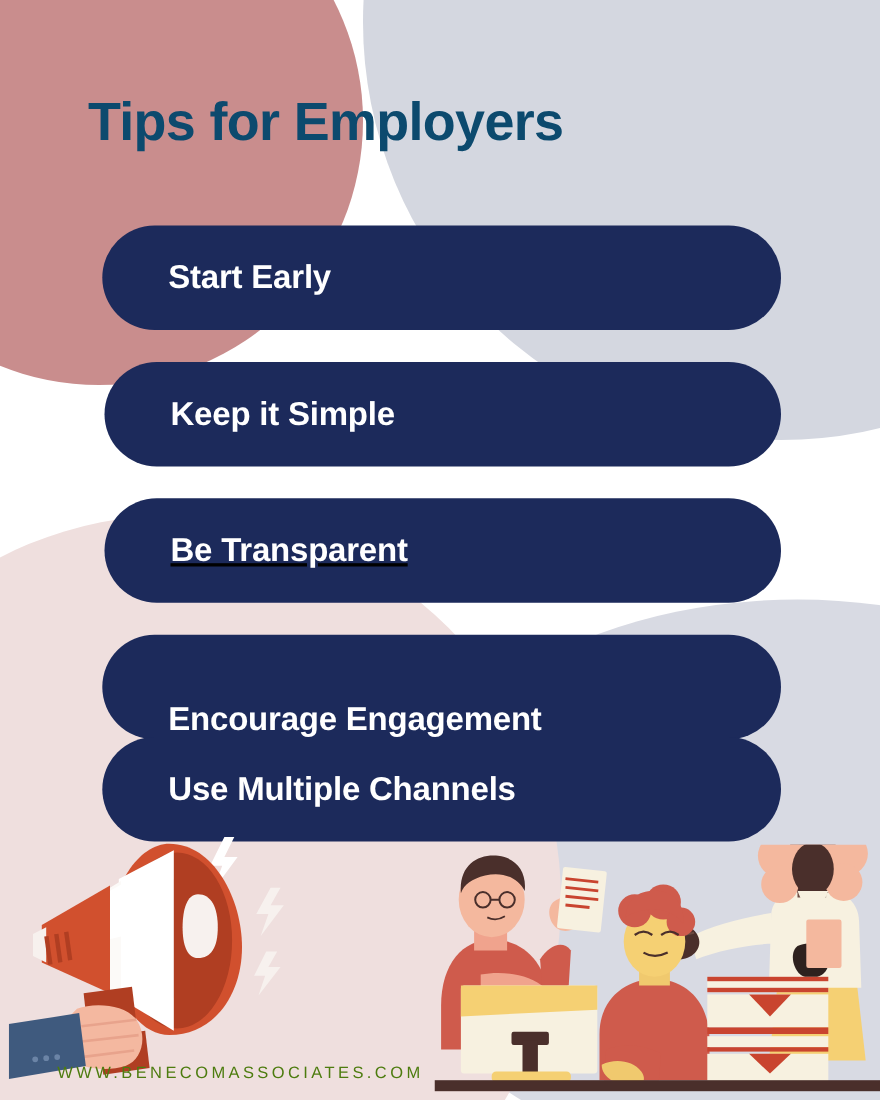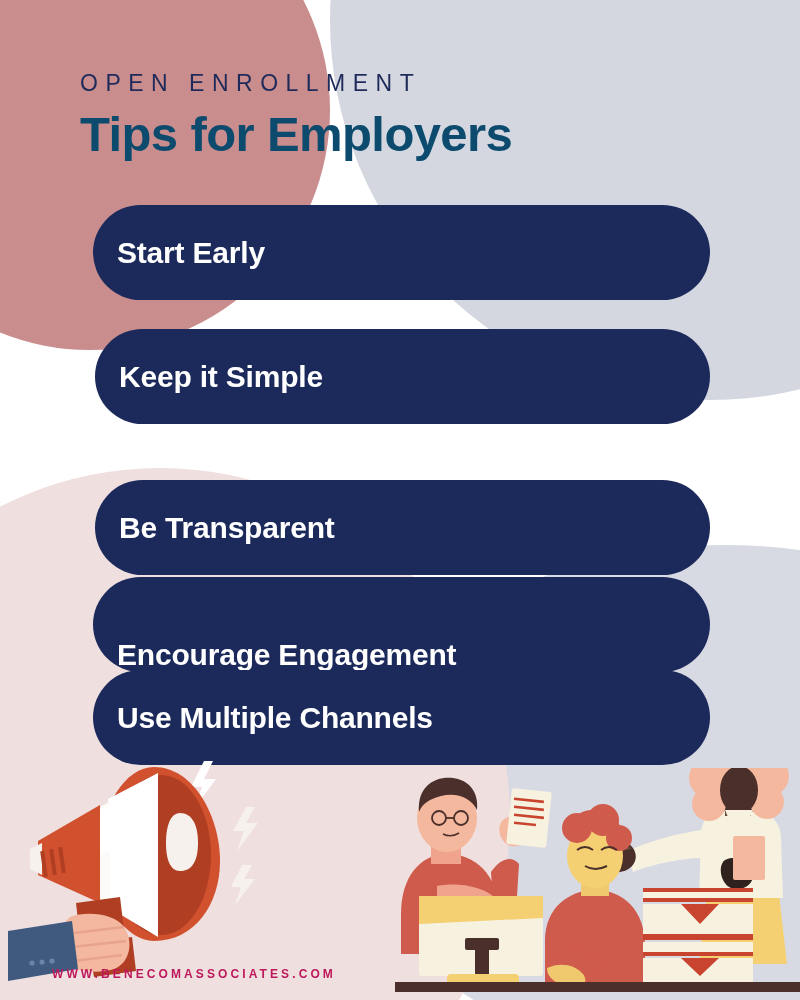--- a/index.html
+++ b/index.html
@@ -38,58 +38,57 @@
     height:95px;
     border-radius:48px;
     background:#1C2A5B;
     display:flex; align-items:center;
   }
   .pill-label {
     color:#ffffff;
     font-size:30px;
     font-weight:bold;
     letter-spacing:-0.2px;
-    margin-left:24px;
+    margin-left:60px;
     white-space:nowrap;
   }
 
   
   #site-url {
     position:absolute; left:52px; top:967px; z-index:9;
-    font-size:12px; letter-spacing:3.1px; color:#be185d; font-weight:700;
+    font-size:15px; letter-spacing:3.1px; color:#4d7c0f; font-weight:400;
   }
 
   
   #megaphone-illustration { position:absolute; left:8px;  top:755px; z-index:8; }
   #people-illustration    { position:absolute; left:395px; top:768px; z-index:8; }
 </style>
 </head>
 <body>
 
 <div id="canvas">
 
   <div class="bg" id="bg-bluegray-top"></div>
   <div class="bg" id="bg-bluegray-bottom"></div>
   <div class="bg" id="bg-pink-bottom"></div>
   <div class="bg" id="bg-pink-floor"></div>
   <div class="bg" id="bg-rose-circle"></div>
 
   <div id="header">
-    <div id="eyebrow">OPEN ENROLLMENT</div>
     <div id="headline">Tips for Employers</div>
   </div>
 
   <div id="tips">
     <div class="pill" style="left:93px; top:205px; width:617px;">
       <span class="pill-label">Start Early</span>
     </div>
     <div class="pill" style="left:95px; top:329px; width:615px;">
       <span class="pill-label">Keep it Simple</span>
     </div>
-    <div class="pill" style="left:95px; top:480px; width:615px;">
+    <div class="pill" style="left:95px; top:453px; width:615px;text-decoration:underline;">
       <span class="pill-label">Be Transparent</span>
     </div>
     <div class="pill" style="left:93px; top:577px; width:617px;align-items:flex-end;">
       <span class="pill-label">Encourage Engagement</span>
     </div>
     <div class="pill" style="left:93px; top:670px; width:617px;">
       <span class="pill-label">Use Multiple Channels</span>
     </div>
   </div>
 

